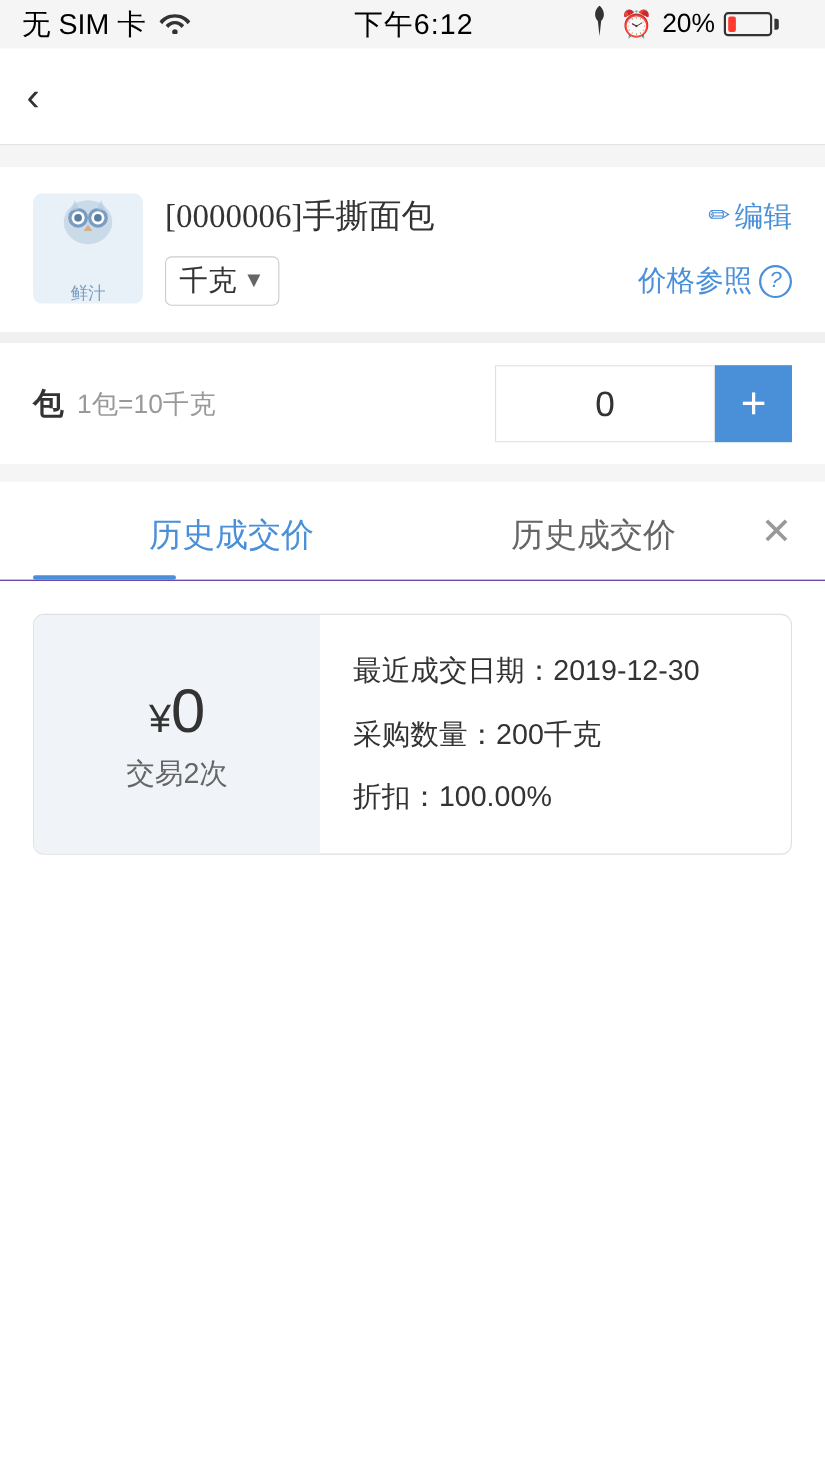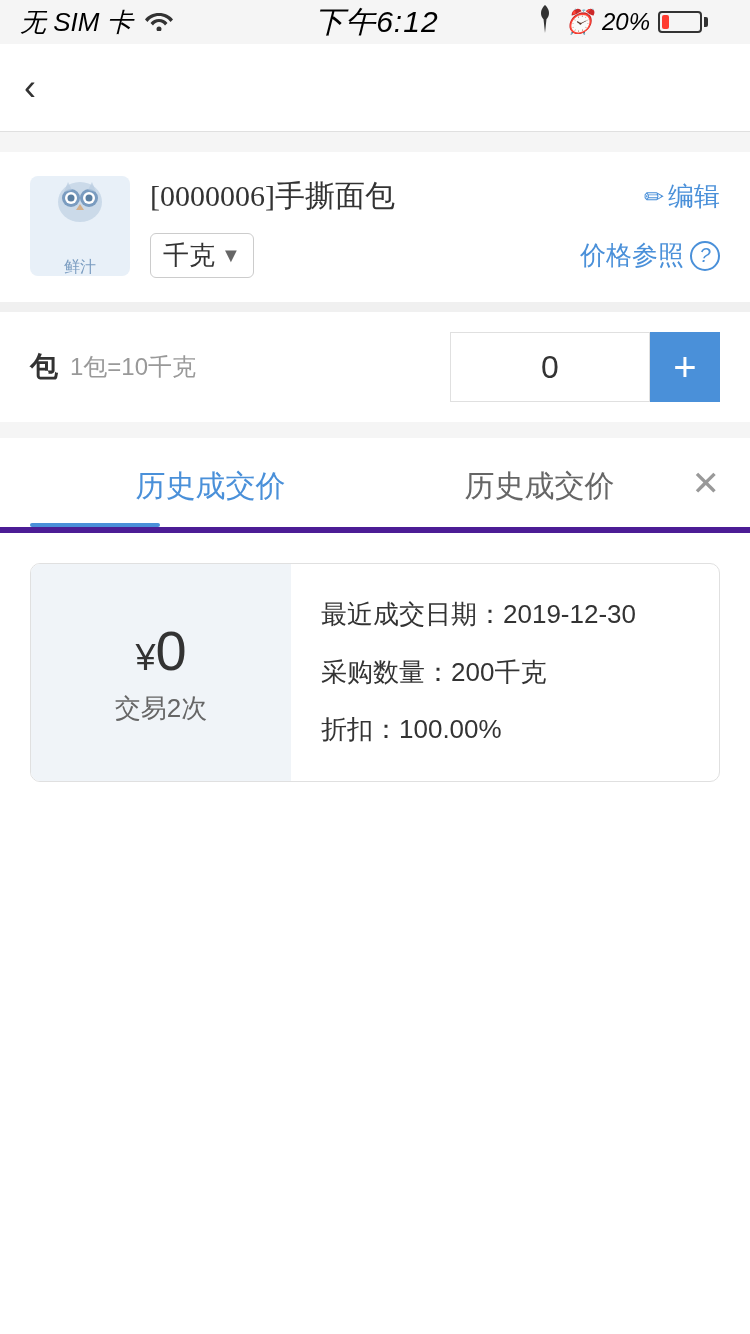--- a/index.html
+++ b/index.html
@@ -16,30 +16,29 @@
     .status-bar {
       width: 728px;
       height: 44px;
       background: #f5f5f5;
       display: flex;
       align-items: center;
       justify-content: space-between;
       padding: 0 20px;
       font-size: 26px;
       font-weight: 500;
-      font-style: italic;
     }
     .status-left {
       display: flex;
       align-items: center;
       gap: 10px;
       font-size: 26px;
     }
     .status-center {
-      font-size: 30px;
+      font-size: 26px;
       font-weight: 500;
       letter-spacing: 1px;
       margin-left: 44px;
     }
     .status-right {
       display: flex;
       align-items: center;
       gap: 8px;
       font-size: 24px;
     }
@@ -257,21 +256,21 @@
     }
 
     
     .price-panel {
       background: #ffffff;
       margin-top: 16px;
     }
     .price-panel-tabs {
       display: flex;
       align-items: center;
-      border-bottom: 6px solid #4c1d95;
+      border-bottom: 1px solid #4c1d95;
       padding: 0 46px;
       position: relative;
     }
     .price-tab {
       flex: 1;
       text-align: center;
       padding: 28px 0 20px;
       font-size: 30px;
       cursor: pointer;
     }

